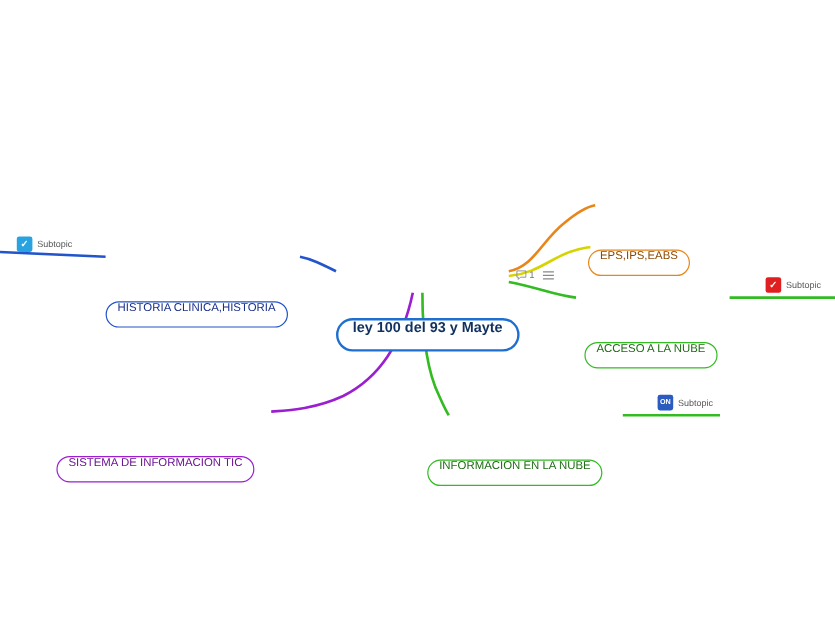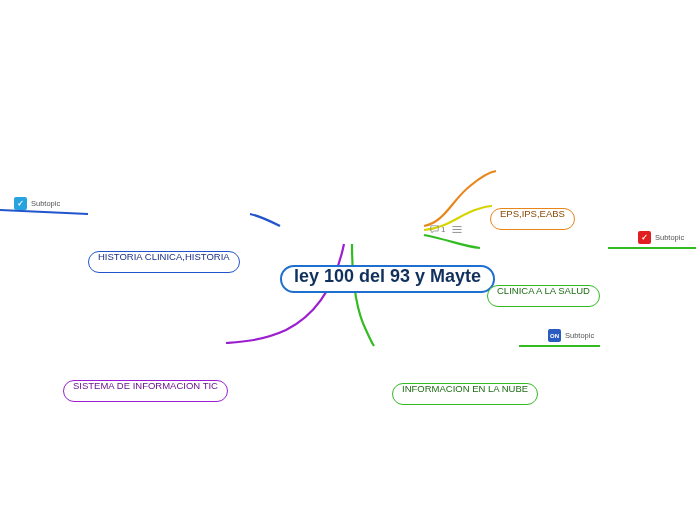--- a/index.html
+++ b/index.html
@@ -40,21 +40,21 @@
     margin-top: 48px;
   }
   .node-label {
     display: inline-block;
     padding: 0;
   }
   .central {
     border: 2px solid #1f6fd0;
     color: #10305e;
     font-weight: bold;
-    font-size: 18px;
+    font-size: 12px;
     padding: 0 12px;
     height: 28px;
     border-radius: 14px;
   }
   .branch {
     border: 1px solid #333;
     font-size: 9.5px;
     height: 22px;
     padding: 0 9px;
     border-radius: 11px;
@@ -148,28 +148,28 @@
       </svg>
     </span>
   </div>
 
   <div class="node branch b-orange" style="left:490px; top:160px;">
     <span class="node-label">EPS,IPS,EABS</span>
   </div>
 
 
   <div class="node branch b-green" style="left:487px; top:237px;">
-    <span class="node-label">CLINICA A LA SALUD</span>
+    <span class="node-label">ACCESO A LA NUBE</span>
   </div>
 
-  <div class="node branch b-green" style="left:392px; top:335px;">
+  <div class="node branch b-green" style="left:356px; top:335px;">
     <span class="node-label">INFORMACION EN LA NUBE</span>
   </div>
 
-  <div class="node branch b-purple" style="left:63px; top:332px;">
+  <div class="node branch b-purple" style="left:47px; top:332px;">
     <span class="node-label">SISTEMA DE INFORMACION TIC</span>
   </div>
 
   <div class="node branch b-blue" style="left:88px; top:203px;">
     <span class="node-label">HISTORIA CLINICA,HISTORIA</span>
   </div>
 
   <div class="subtopic" style="left:14px; top:197px;">
     <span class="sub-badge badge-blue">✓</span>
     <span>Subtopic</span>

